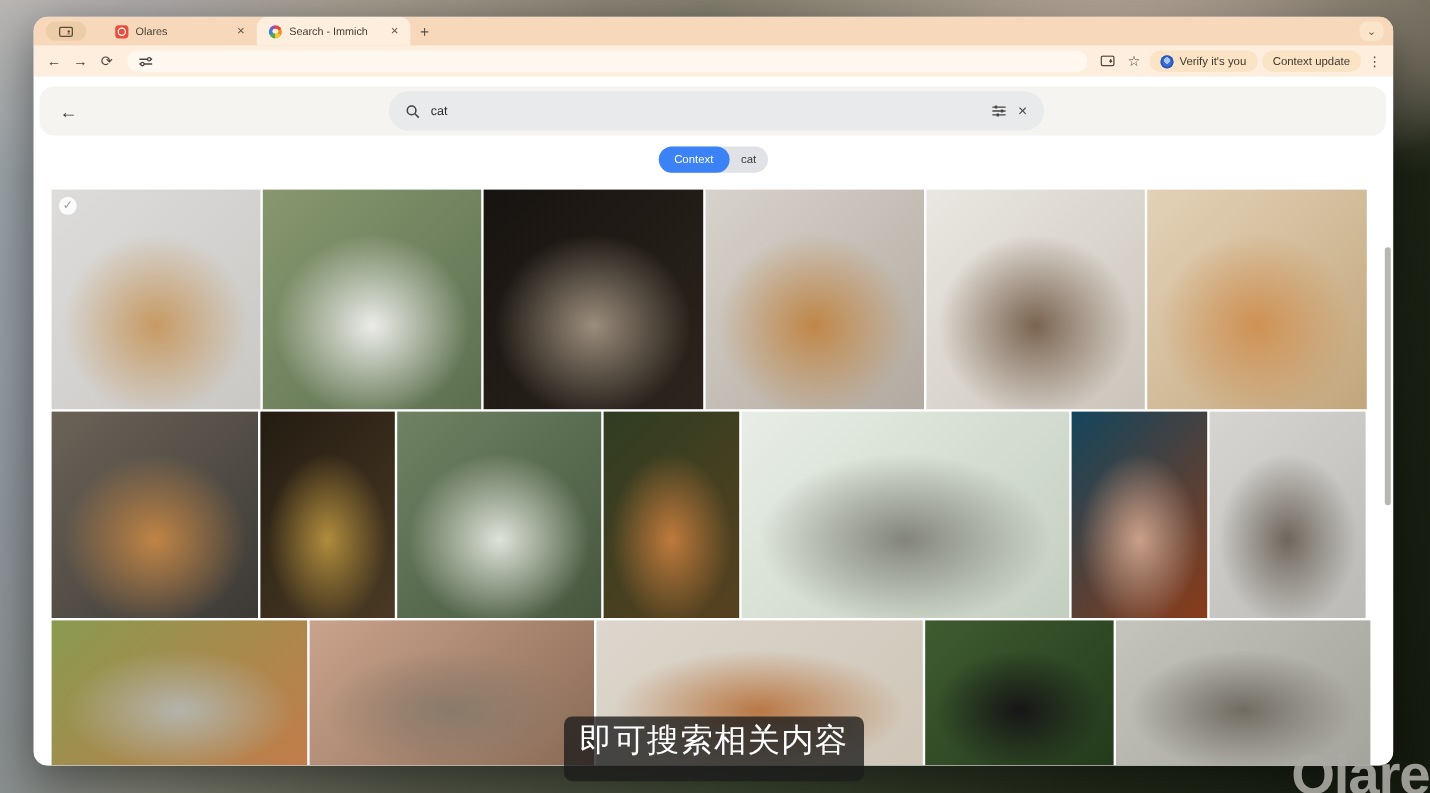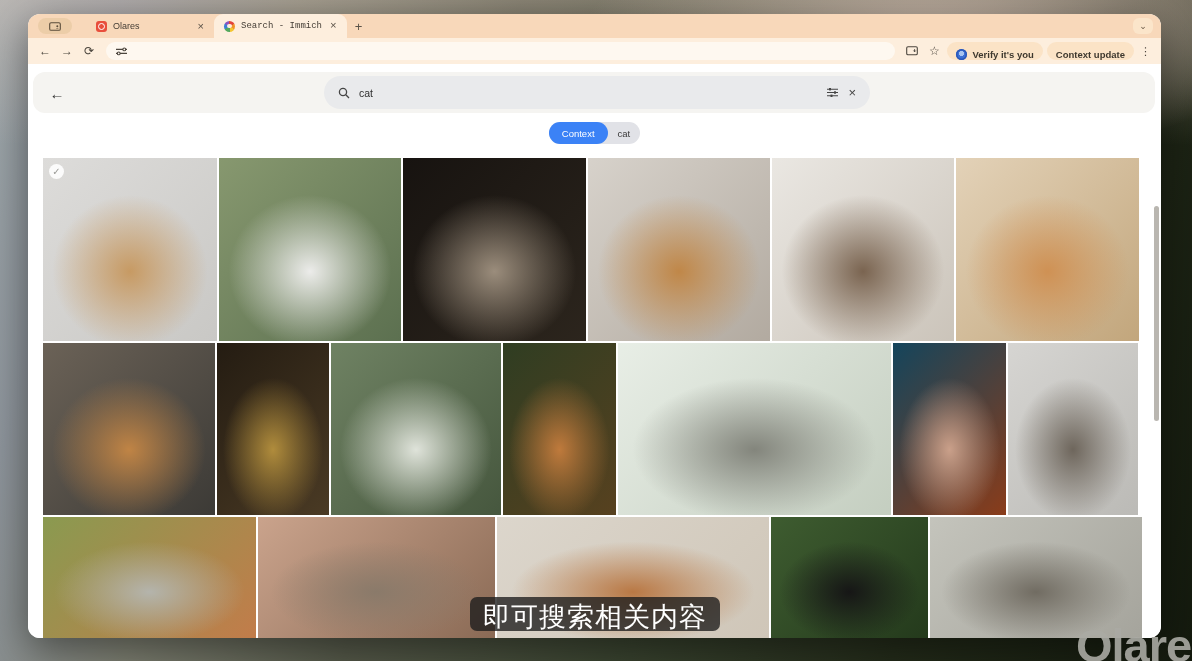--- a/index.html
+++ b/index.html
@@ -18,37 +18,37 @@
   .window {
     position:absolute; left:28px; top:14px; width:1133px; height:624px;
     border-radius:12px; overflow:hidden; background:#fff;
     box-shadow:0 12px 40px rgba(0,0,0,.45);
   }
 
   
   .tabstrip { height:24px; background:#f8d8ba; display:flex; align-items:center; padding:0 6px 0 10px; position:relative; }
   .tabsearch-pill { width:34px; height:16px; border-radius:8px; background:#eccda8; display:flex; align-items:center; justify-content:center; margin-right:14px; cursor:pointer; }
   .tab { display:flex; align-items:center; height:24px; padding:0 8px 0 10px; min-width:128px; gap:6px; font-size:9px; color:#443d35; cursor:pointer; }
-  .tab.active { background:#fdeedd; border-radius:9px 9px 0 0;font-family:Liberation Mono, monospace; }
+  .tab.active { background:#fdeedd; border-radius:9px 9px 0 0; }
   .tab .tab-label { flex:1; white-space:nowrap; overflow:hidden; }
   .tab .tab-close { color:#5a5248; font-size:11px; line-height:1; padding:0 2px; cursor:pointer; }
   .olares-ico { width:11px; height:11px; border-radius:3px; background:#e84e3c; display:inline-flex; align-items:center; justify-content:center; flex:0 0 auto; }
   .olares-ico::after { content:""; width:5px; height:5px; border:1.4px solid #fff; border-radius:50%; }
   .immich-ico { width:11px; height:11px; border-radius:50%; flex:0 0 auto;
     background:conic-gradient(#e2453a 0 17%, #f0932a 17% 33%, #f3c631 33% 50%, #53a85c 50% 67%, #3d7fd4 67% 84%, #8b53c0 84% 100%); position:relative; }
   .immich-ico::after { content:""; position:absolute; inset:3.2px; border-radius:50%; background:#fdeedd; }
   .newtab-btn { font-size:13px; color:#5a5248; padding:0 8px; cursor:pointer; }
   .tabstrip-chevron { position:absolute; right:8px; top:4px; width:20px; height:16px; border-radius:6px; background:#fbe5ca; color:#6a5a46; font-size:9px; display:flex; align-items:center; justify-content:center; cursor:pointer; }
 
   
   .toolbar { height:26px; background:#fdeedd; display:flex; align-items:center; padding:0 8px; gap:4px; }
   .nav-ic { width:18px; height:18px; display:flex; align-items:center; justify-content:center; font-size:12px; color:#4c463e; border-radius:50%; cursor:pointer; flex:0 0 auto; }
   .urlbar { flex:1; height:18px; background:#fef8f0; border-radius:9px; display:flex; align-items:center; padding:0 10px; gap:7px; margin:0 4px; cursor:text; }
   .urlbar .url-text { font-size:9.5px; color:#3a342c; letter-spacing:.1px; white-space:nowrap; overflow:hidden; }
-  .pill-btn { height:18px; border-radius:9px; background:#fbe3c6; display:flex; align-items:flex-end; gap:5px; padding:0 9px; font-size:9.5px; color:#3e382e; white-space:nowrap; cursor:pointer; flex:0 0 auto;font-weight:bold; }
+  .pill-btn { height:18px; border-radius:9px; background:#fbe3c6; display:flex; align-items:center; gap:5px; padding:0 9px; font-size:9.5px; color:#3e382e; white-space:nowrap; cursor:pointer; flex:0 0 auto; }
   .verify-ava { width:11px; height:11px; border-radius:50%; background:radial-gradient(circle at 50% 40%, #a8c4f0 0 30%, #3b6fd4 31% 100%); box-shadow:0 0 0 1.5px #2b57b8 inset; }
   .dots { font-size:11px; color:#4c463e; padding:0 2px; cursor:pointer; }
 
   
   .page { position:relative; height:574px; background:#fff; overflow:hidden; }
   .page-header { position:absolute; left:5px; right:6px; top:8px; height:41px; background:#f5f4f1; border-radius:12px; }
   .hdr-back { position:absolute; left:14px; top:11px; width:20px; height:20px; font-size:15px; color:#333; display:flex; align-items:center; justify-content:center; cursor:pointer; }
   .search-pill { position:absolute; left:291px; top:4px; width:546px; height:33px; background:#e9eaec; border-radius:17px; display:flex; align-items:center; padding:0 14px; gap:9px; }
   .search-pill .query { font-size:10.5px; color:#2e2e2e; flex:1; }
   .sp-ic { display:flex; align-items:center; justify-content:center; color:#454545; cursor:pointer; flex:0 0 auto; }
@@ -59,21 +59,21 @@
   .seg .seg-off { color:#3a3a3a; padding:0 10px; font-size:9.5px; cursor:pointer; }
 
   .gallery { position:absolute; left:15px; top:94px; width:1099px; }
   .g-row { display:flex; gap:2px; margin-bottom:2px; }
   .photo { position:relative; flex:0 0 auto; cursor:pointer; }
   .check { position:absolute; left:6px; top:6px; width:15px; height:15px; border-radius:50%; background:rgba(255,255,255,.88); color:#9a9a96; font-size:10px; line-height:15px; text-align:center; }
 
   .scroll-thumb { position:absolute; right:2px; top:142px; width:5px; height:215px; border-radius:3px; background:#b9b6b0; cursor:grab; }
 
   
-  .subtitle { position:absolute; left:470px; top:597px; height:34px; padding:0 13px; background:rgba(28,28,28,.78); border-radius:7px; color:#fff; font-size:27px; line-height:41px; letter-spacing:1px; z-index:30; }
+  .subtitle { position:absolute; left:470px; top:597px; height:54px; padding:0 13px; background:rgba(28,28,28,.78); border-radius:7px; color:#fff; font-size:27px; line-height:41px; letter-spacing:1px; z-index:30; }
   .watermark { position:absolute; left:1076px; top:618px; font-size:47px; font-weight:800; color:rgba(170,170,163,.9); letter-spacing:-1px; z-index:40; }
 
   svg { display:block; }
 </style>
 </head>
 <body>
 
 <div class="desktop"></div>
 
 <div class="window">

